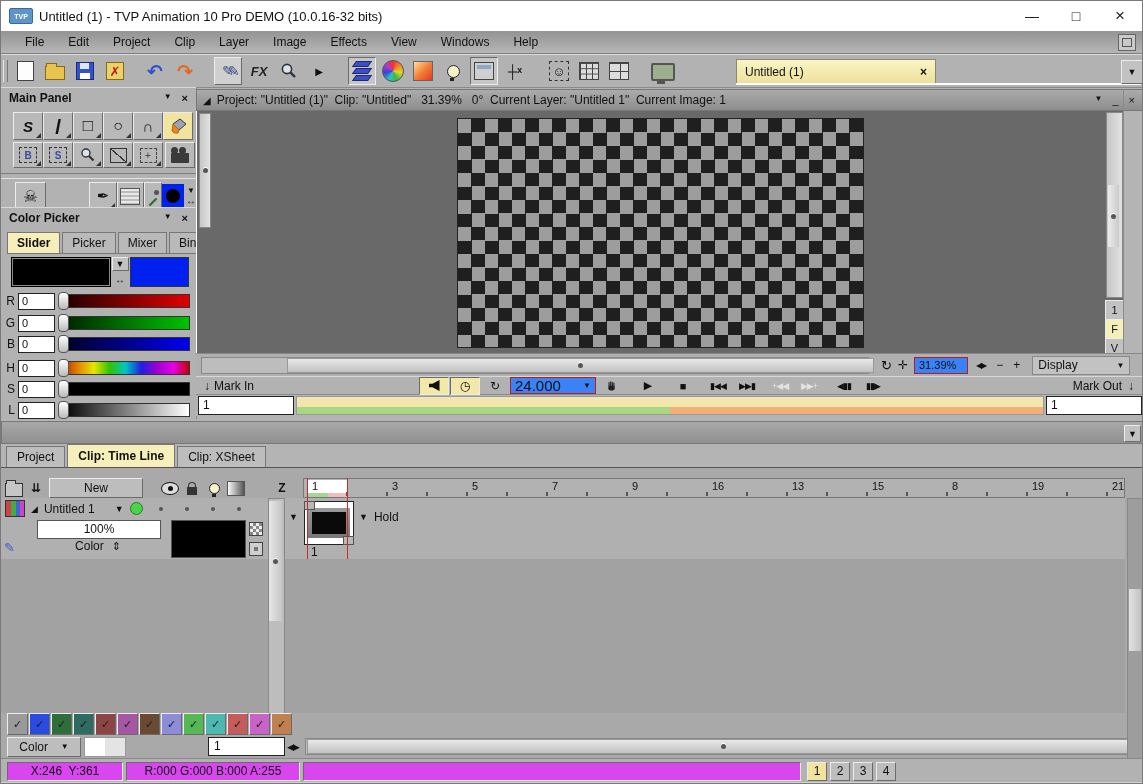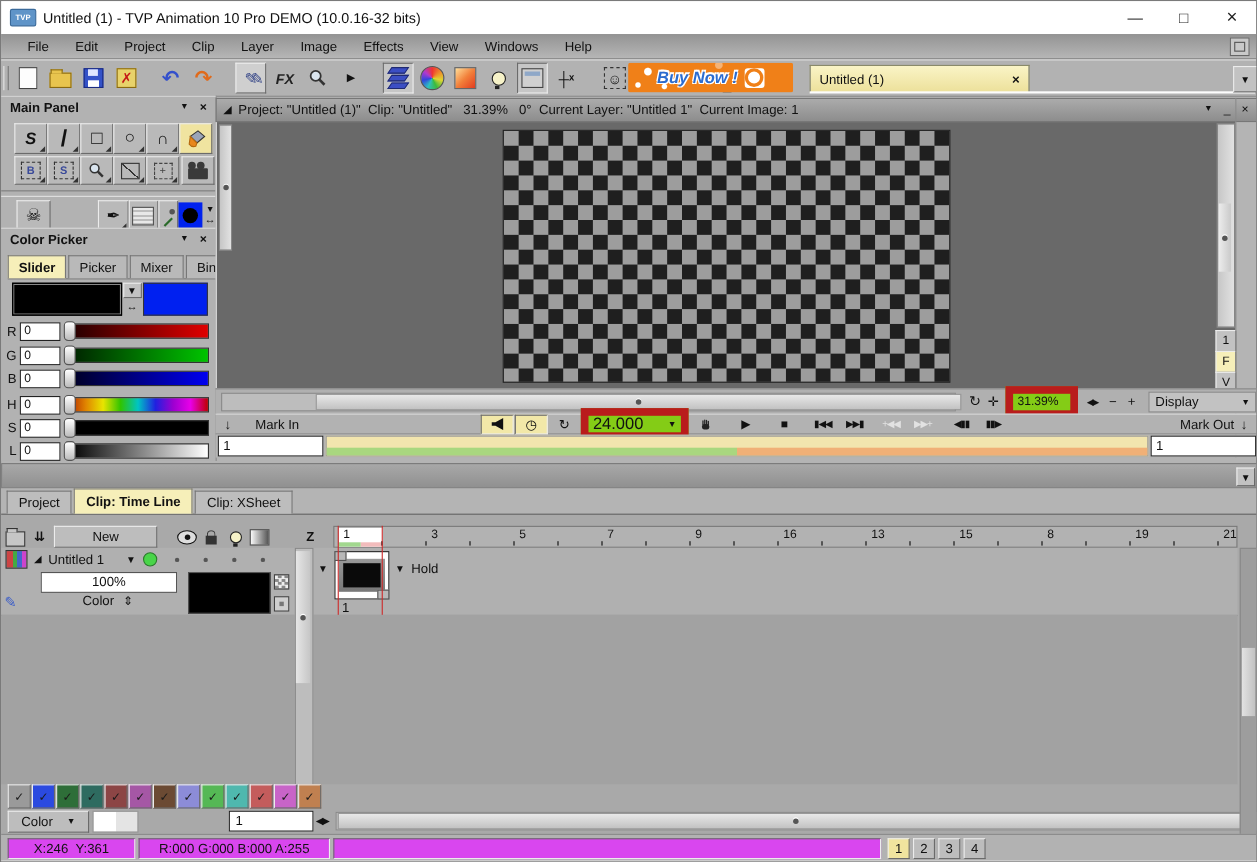--- a/index.html
+++ b/index.html
@@ -2,21 +2,21 @@
 <html><head>
 <meta charset="utf-8">
 <style>
   html,body{margin:0;padding:0;background:#8a8a8a;}
   #app{position:relative;width:1143px;height:784px;background:#b4b4b4;
        font-family:"Liberation Sans","DejaVu Sans",sans-serif;font-size:12px;color:#111;
        overflow:hidden;border:1px solid #7a7a7a;box-sizing:border-box;}
   .abs{position:absolute;}
   .pre{white-space:pre;}
   .flex{display:flex;align-items:center;}
-  .whitebox{background:#84cc16;border:7px solid #b91c1c;}
+  .whitebox{background:#3b82f6;border:1px solid #b91c1c;}
   
   .titlebar{left:0;top:0;width:100%;height:30px;background:#fff;border-bottom:1px solid #9a9a9a;display:flex;align-items:center;}
   .tvp-logo{width:22px;height:14px;margin:0 6px 0 8px;background:#5f94c8;border:1px solid #3a6a9a;border-radius:2px;
             color:#fff;font-size:7px;font-weight:bold;display:flex;align-items:center;justify-content:center;}
   .title-text{font-size:13px;}
   .win-controls{margin-left:auto;display:flex;}
   .win-btn{width:44px;height:26px;display:flex;align-items:center;justify-content:center;font-size:14px;color:#222;}
   
   .menubar{left:0;top:30px;width:100%;height:23px;background:linear-gradient(#939393,#b6b6b6);
            border-bottom:1px solid #7e7e7e;display:flex;align-items:center;padding-left:12px;box-sizing:border-box;}
@@ -287,26 +287,20 @@
       </div>
     <div class="tbtn">
         <div class="splitchip"></div>
       </div>
     <div class="grip" style="border:none;width:10px;"></div>
     <div class="tbtn">
         <div class="monitor-icon"></div>
       </div>
   </div>
 
-  <div class="abs buynow">
-    <span class="buynow-text">Buy Now !</span>
-    <span class="buynow-circle">
-        <i></i>
-      </span>
-  </div>
 
   <div class="abs proj-tab">
     <span>Untitled (1)</span>
     <span class="proj-tab-close">×</span>
   </div>
   <div class="abs" style="left:735px;top:82px;width:405px;height:2px;background:#fdfdfd;"></div>
   <div class="abs tabstrip-dd dd-btn">
       <span>▼</span>
     </div>
 
@@ -508,21 +502,21 @@
     <span style="margin-left:10px;">−</span>
     <span style="margin-left:10px;">+</span>
     <div class="flex" style="margin-left:12px;width:86px;height:17px;background:#c2c2c2;border:1px solid #888;justify-content:space-between;padding:0 5px;">
       <span>Display</span>
         <span style="font-size:8px;">▼</span>
     </div>
   </div>
 
   <div class="abs transport">
     <span style="margin-left:8px;">↓</span>
-    <span style="margin-left:22px;">Mark In</span>
+    <span style="margin-left:4px;">Mark In</span>
     <div class="flex" style="margin-left:165px;gap:1px;">
       <div class="tpt yellow">
           <div class="speaker"></div>
         </div>
       <div class="tpt yellow">
           <span style="font-size:12px;letter-spacing:0;">◷</span>
         </div>
       <div class="tpt">
           <span style="font-size:12px;letter-spacing:0;">↻</span>
         </div>

